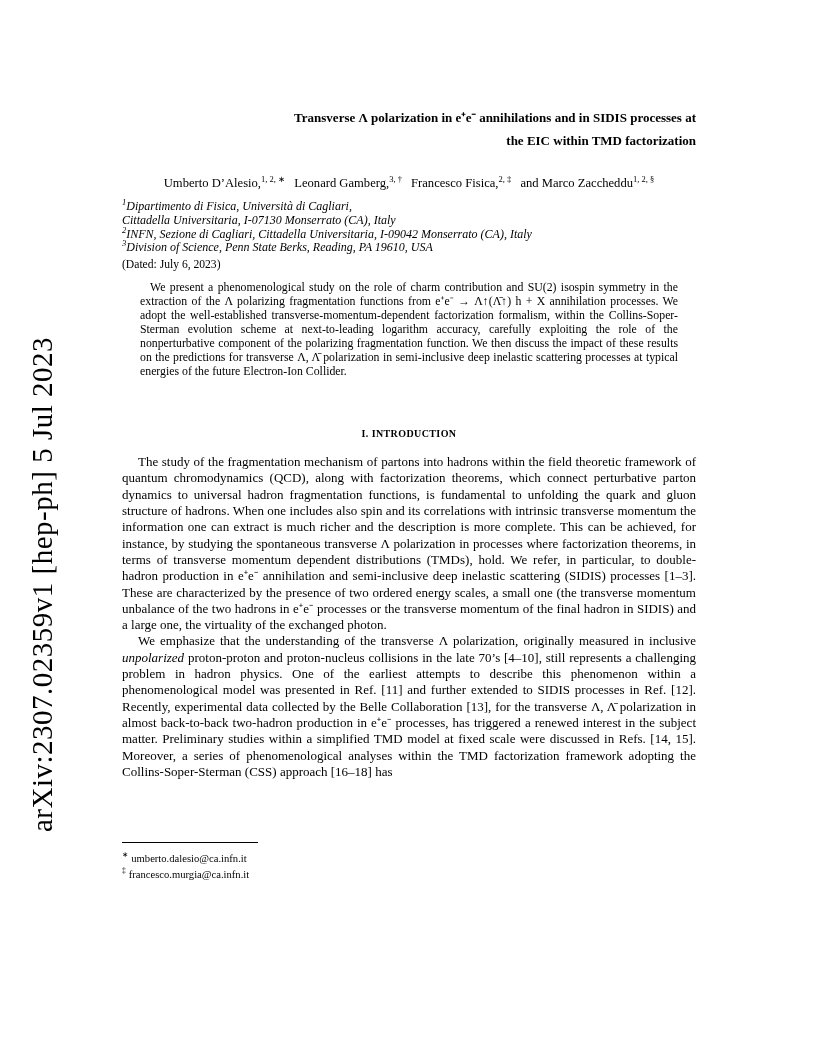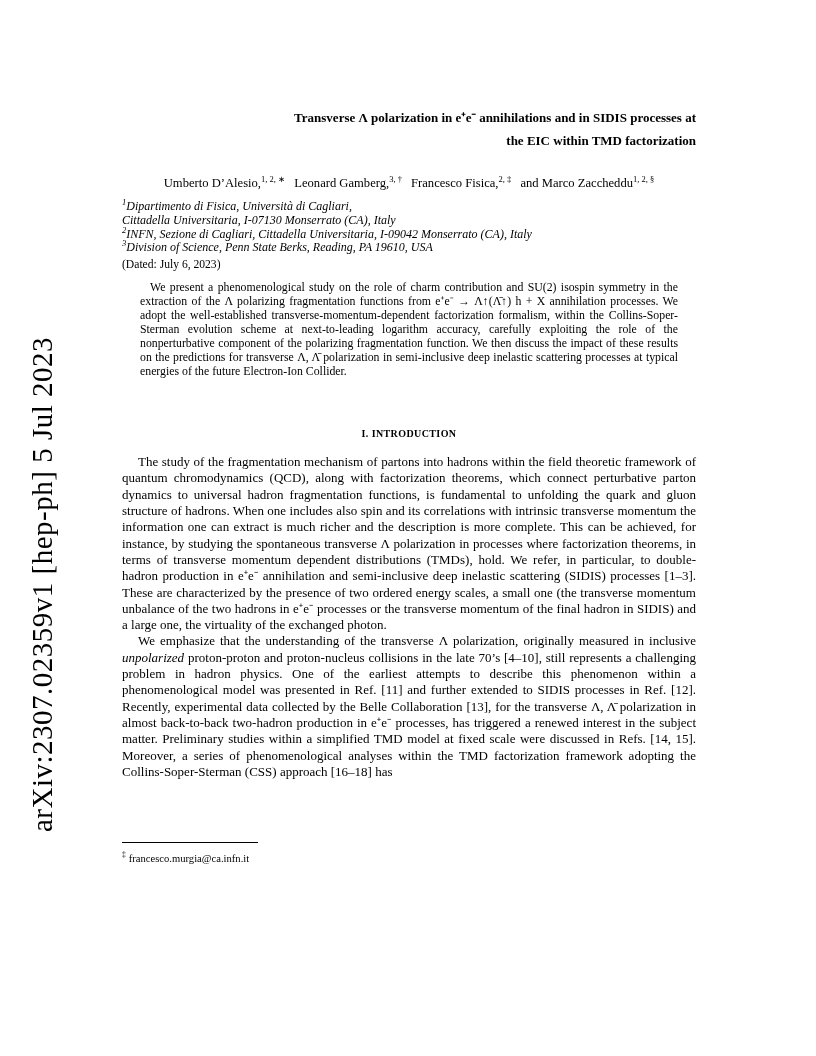--- a/index.html
+++ b/index.html
@@ -140,16 +140,17 @@
     <div class="section-heading">I.   INTRODUCTION</div>
 
     <p class="body-para first">The study of the fragmentation mechanism of partons into hadrons within the field theoretic framework of quantum chromodynamics (QCD), along with factorization theorems, which connect perturbative parton dynamics to universal hadron fragmentation functions, is fundamental to unfolding the quark and gluon structure of hadrons. When one includes also spin and its correlations with intrinsic transverse momentum the information one can extract is much richer and the description is more complete. This can be achieved, for instance, by studying the spontaneous transverse Λ polarization in processes where factorization theorems, in terms of transverse momentum dependent distributions (TMDs), hold. We refer, in particular, to double-hadron production in e⁺e⁻ annihilation and semi-inclusive deep inelastic scattering (SIDIS) processes [1–3]. These are characterized by the presence of two ordered energy scales, a small one (the transverse momentum unbalance of the two hadrons in e⁺e⁻ processes or the transverse momentum of the final hadron in SIDIS) and a large one, the virtuality of the exchanged photon.</p>
 
     <p class="body-para"><span>We emphasize that the understanding of the transverse Λ polarization, originally measured in inclusive </span><em>unpolarized</em><span> proton-proton and proton-nucleus collisions in the late 70’s [4–10], still represents a challenging problem in hadron physics. One of the earliest attempts to describe this phenomenon within a phenomenological model was presented in Ref. [11] and further extended to SIDIS processes in Ref. [12]. Recently, experimental data collected by the Belle Collaboration [13], for the transverse Λ, Λ̄ polarization in almost back-to-back two-hadron production in e⁺e⁻ processes, has triggered a renewed interest in the subject matter. Preliminary studies within a simplified TMD model at fixed scale were discussed in Refs. [14, 15]. Moreover, a series of phenomenological analyses within the TMD factorization framework adopting the Collins-Soper-Sterman (CSS) approach [16–18] has</span></p>
 
   </div>
 
   <div class="footnotes">
     <div class="footnote-rule"></div>
+    <div class="footnote"><sup>∗</sup><span>umberto.dalesio@ca.infn.it</span></div>
     <div class="footnote"><sup>‡</sup><span>francesco.murgia@ca.infn.it</span></div>
   </div>
 
 </div>
 
 </body></html>

